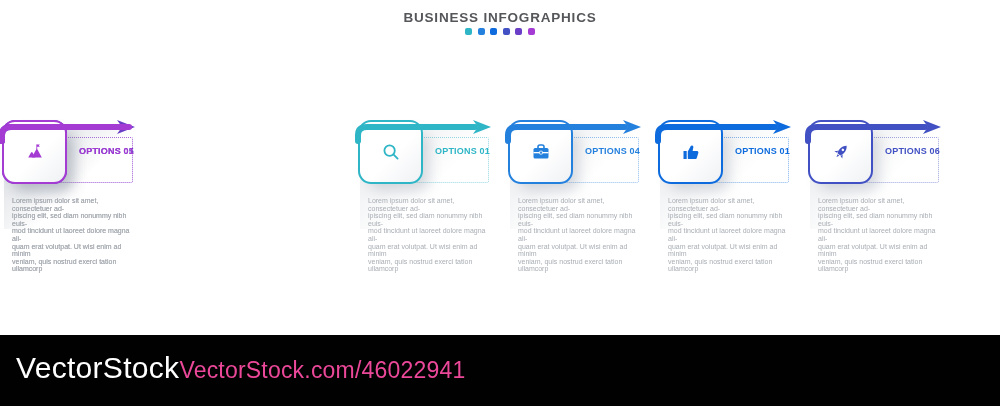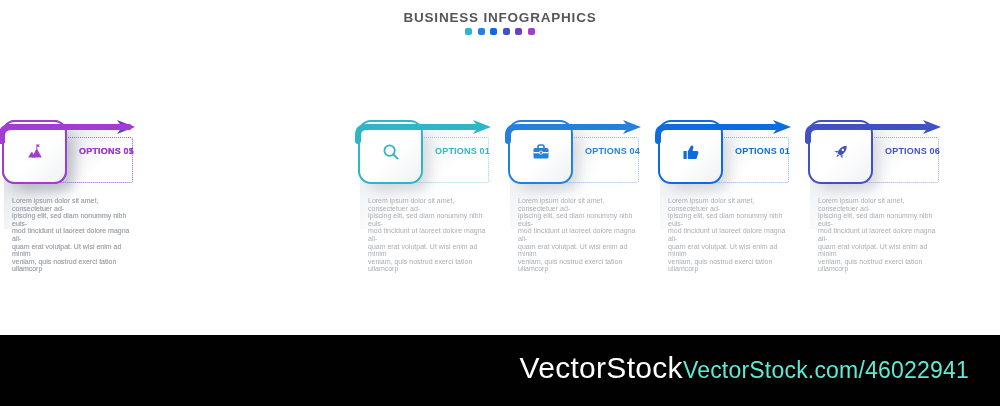--- a/index.html
+++ b/index.html
@@ -29,23 +29,23 @@
         box-shadow:9px 10px 14px -3px rgba(125,137,152,.30);
         display:flex;align-items:center;justify-content:center;}
   .arrow{position:absolute;left:-2.5px;top:3px;z-index:3;color:var(--c);}
   .optlabel{position:absolute;left:64px;top:31px;width:70px;z-index:4;text-align:right;
             font-size:9px;font-weight:700;letter-spacing:.2px;color:var(--c);}
   .desc{position:absolute;left:12px;top:82px;width:122px;z-index:4;
         font-size:7px;line-height:7.6px;color:#a9aeb4;white-space:pre-line;}
 
   
   .bar{position:absolute;left:0;top:335px;width:1000px;height:71px;background:#010101;
-       display:flex;align-items:center;justify-content:flex-end;padding:0 31px;}
+       display:flex;align-items:center;justify-content:flex-start;padding:0 16px;}
   .bar .wm-left{color:#ffffff;font-size:30px;letter-spacing:.3px;transform:translateY(-3px);}
-  .bar .wm-right{color:#5eead4;font-size:23px;letter-spacing:.2px;}
+  .bar .wm-right{color:#ec4899;font-size:23px;letter-spacing:.2px;}
 </style>
 </head>
 <body>
 
 <div class="page">
 
   <div class="title">BUSINESS INFOGRAPHICS</div>
   <div class="dots">
     <span style="background: rgb(46, 181, 198);"></span>
     <span style="background: rgb(36, 128, 221);"></span>

